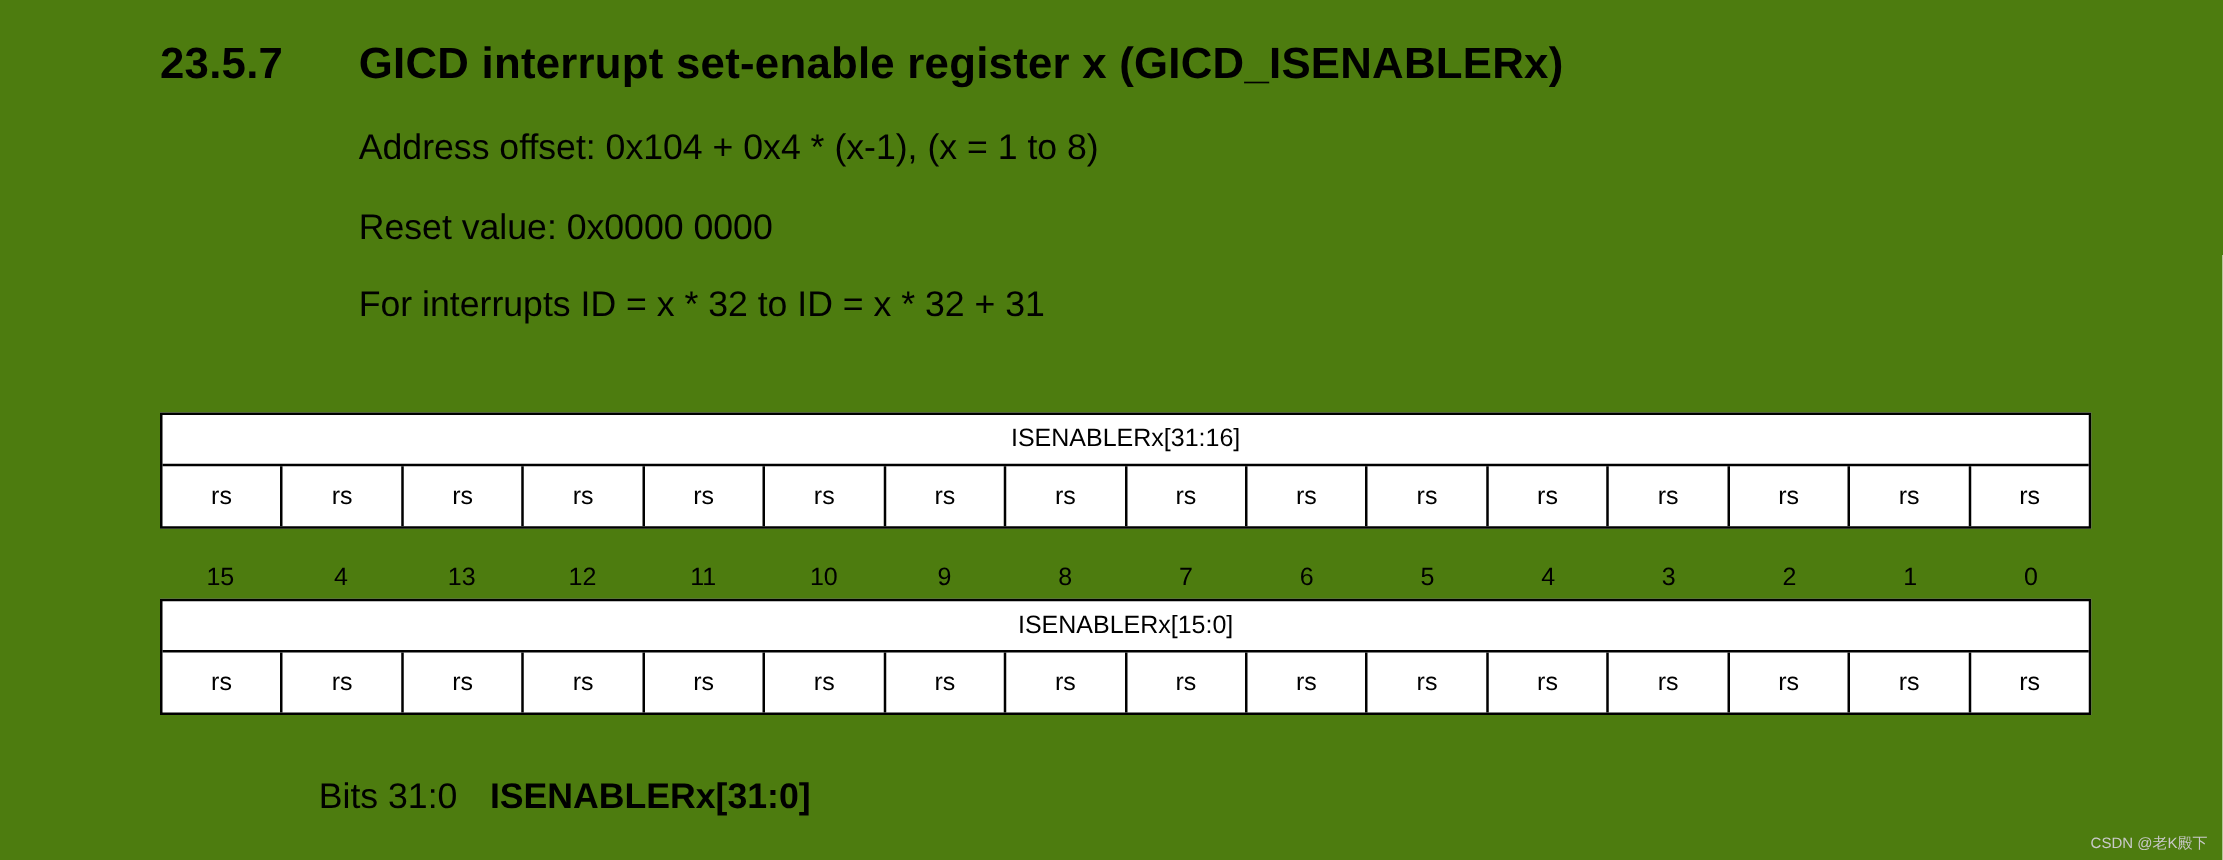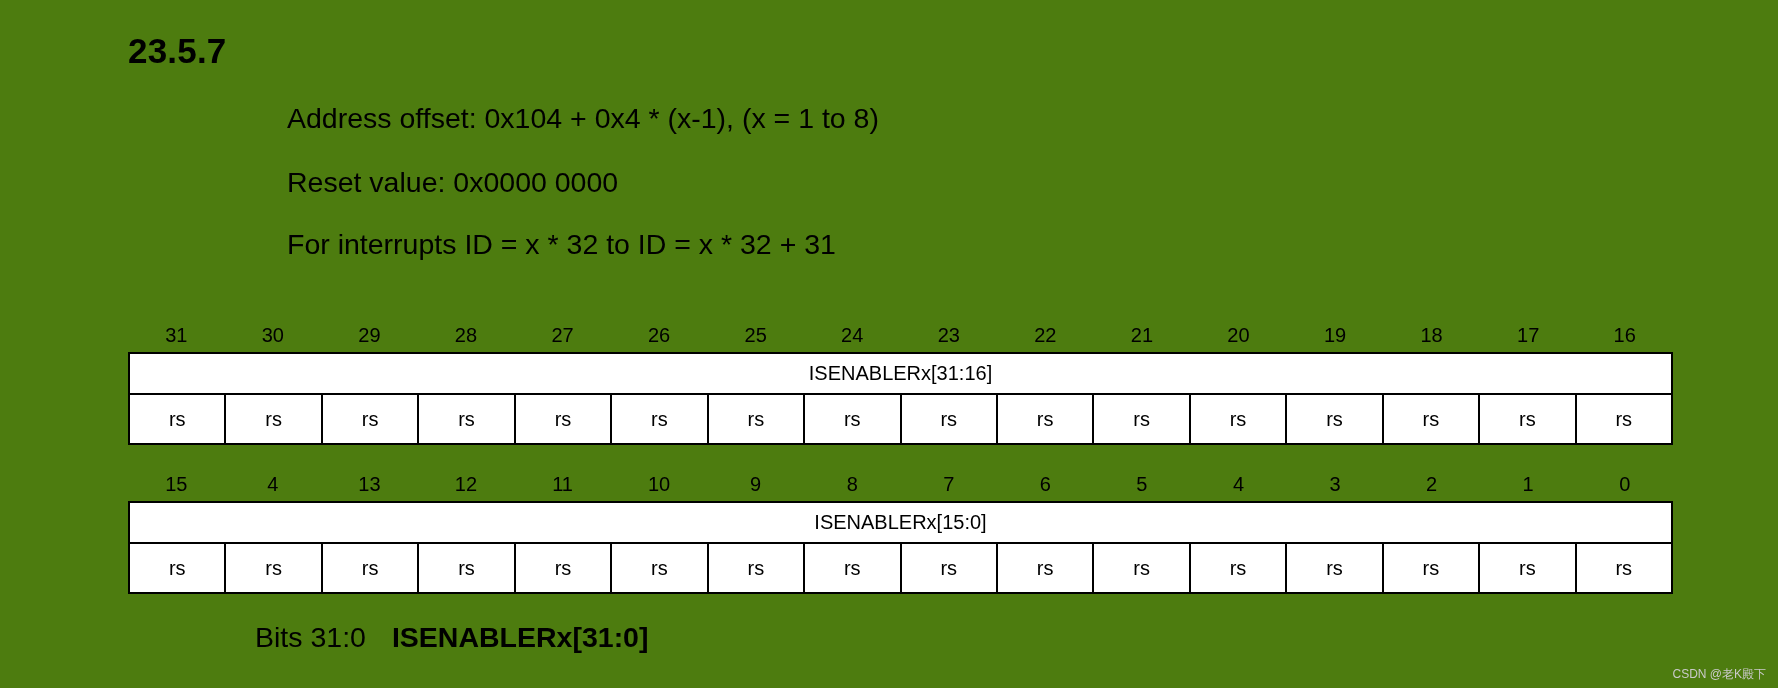--- a/index.html
+++ b/index.html
@@ -91,46 +91,29 @@
     color: #cacaca;
   }
 </style>
 </head>
 <body>
 
 <div class="page">
 
   <div class="doc-title">
     <span class="num">23.5.7</span>
+    <span>GICD interrupt set-enable register x (GICD_ISENABLERx)</span>
   </div>
 
   <div class="meta-line meta-address">Address offset: 0x104 + 0x4 * (x-1), (x = 1 to 8)</div>
   <div class="meta-line meta-reset">Reset value: 0x0000 0000</div>
   <div class="meta-line meta-ints">For interrupts ID = x * 32 to ID = x * 32 + 31</div>
 
   <div class="diagram">
 
-    <div class="bit-row upper">
-        <div>31</div>
-        <div>30</div>
-        <div>29</div>
-        <div>28</div>
-        <div>27</div>
-        <div>26</div>
-        <div>25</div>
-        <div>24</div>
-        <div>23</div>
-        <div>22</div>
-        <div>21</div>
-        <div>20</div>
-        <div>19</div>
-        <div>18</div>
-        <div>17</div>
-        <div>16</div>
-      </div>
 
     <div class="reg-table">
       <div class="field-row">ISENABLERx[31:16]</div>
       <div class="access-row">
           <div>rs</div>
           <div>rs</div>
           <div>rs</div>
           <div>rs</div>
           <div>rs</div>
           <div>rs</div>

